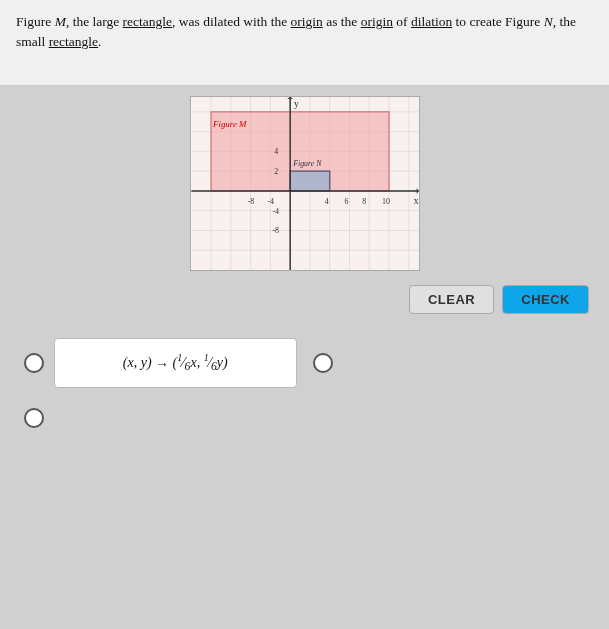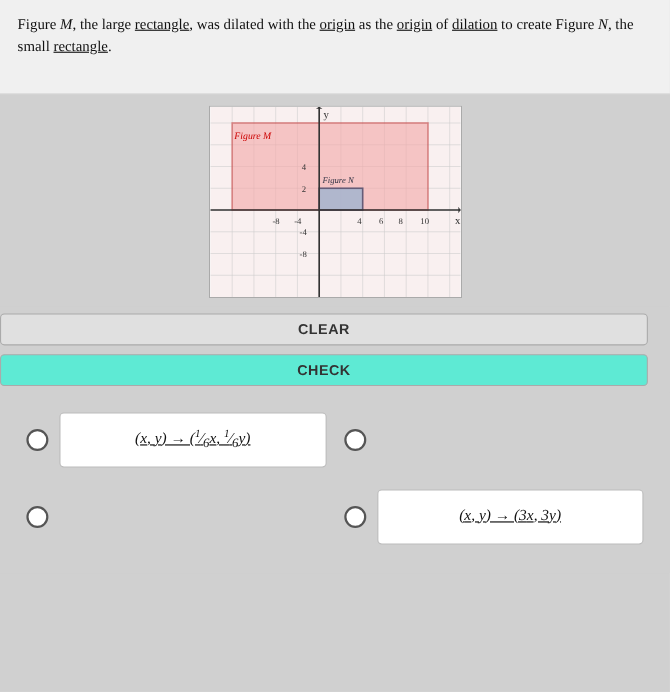--- a/index.html
+++ b/index.html
@@ -57,55 +57,53 @@
       height: 100%;
     }
 
     
     .buttons-row {
       display: flex;
       justify-content: flex-end;
       padding: 6px 20px 6px 0;
       gap: 8px;
       background: #d0d0d0;
-      flex-direction: column;
     }
 
     .btn-clear {
       background: #e0e0e0;
       border: 1px solid #aaa;
       border-radius: 4px;
       padding: 6px 18px;
       font-size: 13px;
       font-weight: bold;
       color: #333;
       cursor: pointer;
       letter-spacing: 0.5px;
     }
     .btn-check {
-      background: #5eead4;
+      background: #0ea5e9;
       border: 1px solid #aaa;
       border-radius: 4px;
       padding: 6px 18px;
       font-size: 13px;
       font-weight: bold;
       color: #333;
       cursor: pointer;
       letter-spacing: 0.5px;
     }
 
     
     .choices-grid {
       display: grid;
       grid-template-columns: 1fr 1fr;
       grid-template-rows: auto auto;
       gap: 0;
       padding: 8px 16px 16px 16px;
       background: #d0d0d0;
-      text-decoration: underline;
     }
 
     .choice-cell {
       display: flex;
       align-items: center;
       padding: 10px 8px 10px 8px;
       gap: 10px;
     }
 
     .choice-radio {
@@ -230,24 +228,16 @@
     </div>
 
     <div class="choice-cell">
       <div class="choice-radio"></div>
     </div>
 
     <div class="choice-cell">
       <div class="choice-radio"></div>
     </div>
 
-    <div class="choice-cell">
-      <div class="choice-radio"></div>
-      <div class="choice-box">
-        <span class="math-text">
-          (<i>x</i>, <i>y</i>) → (3<i>x</i>, 3<i>y</i>)
-        </span>
-      </div>
-    </div>
 
   </div>
 
 </div>
 
 </body></html>

